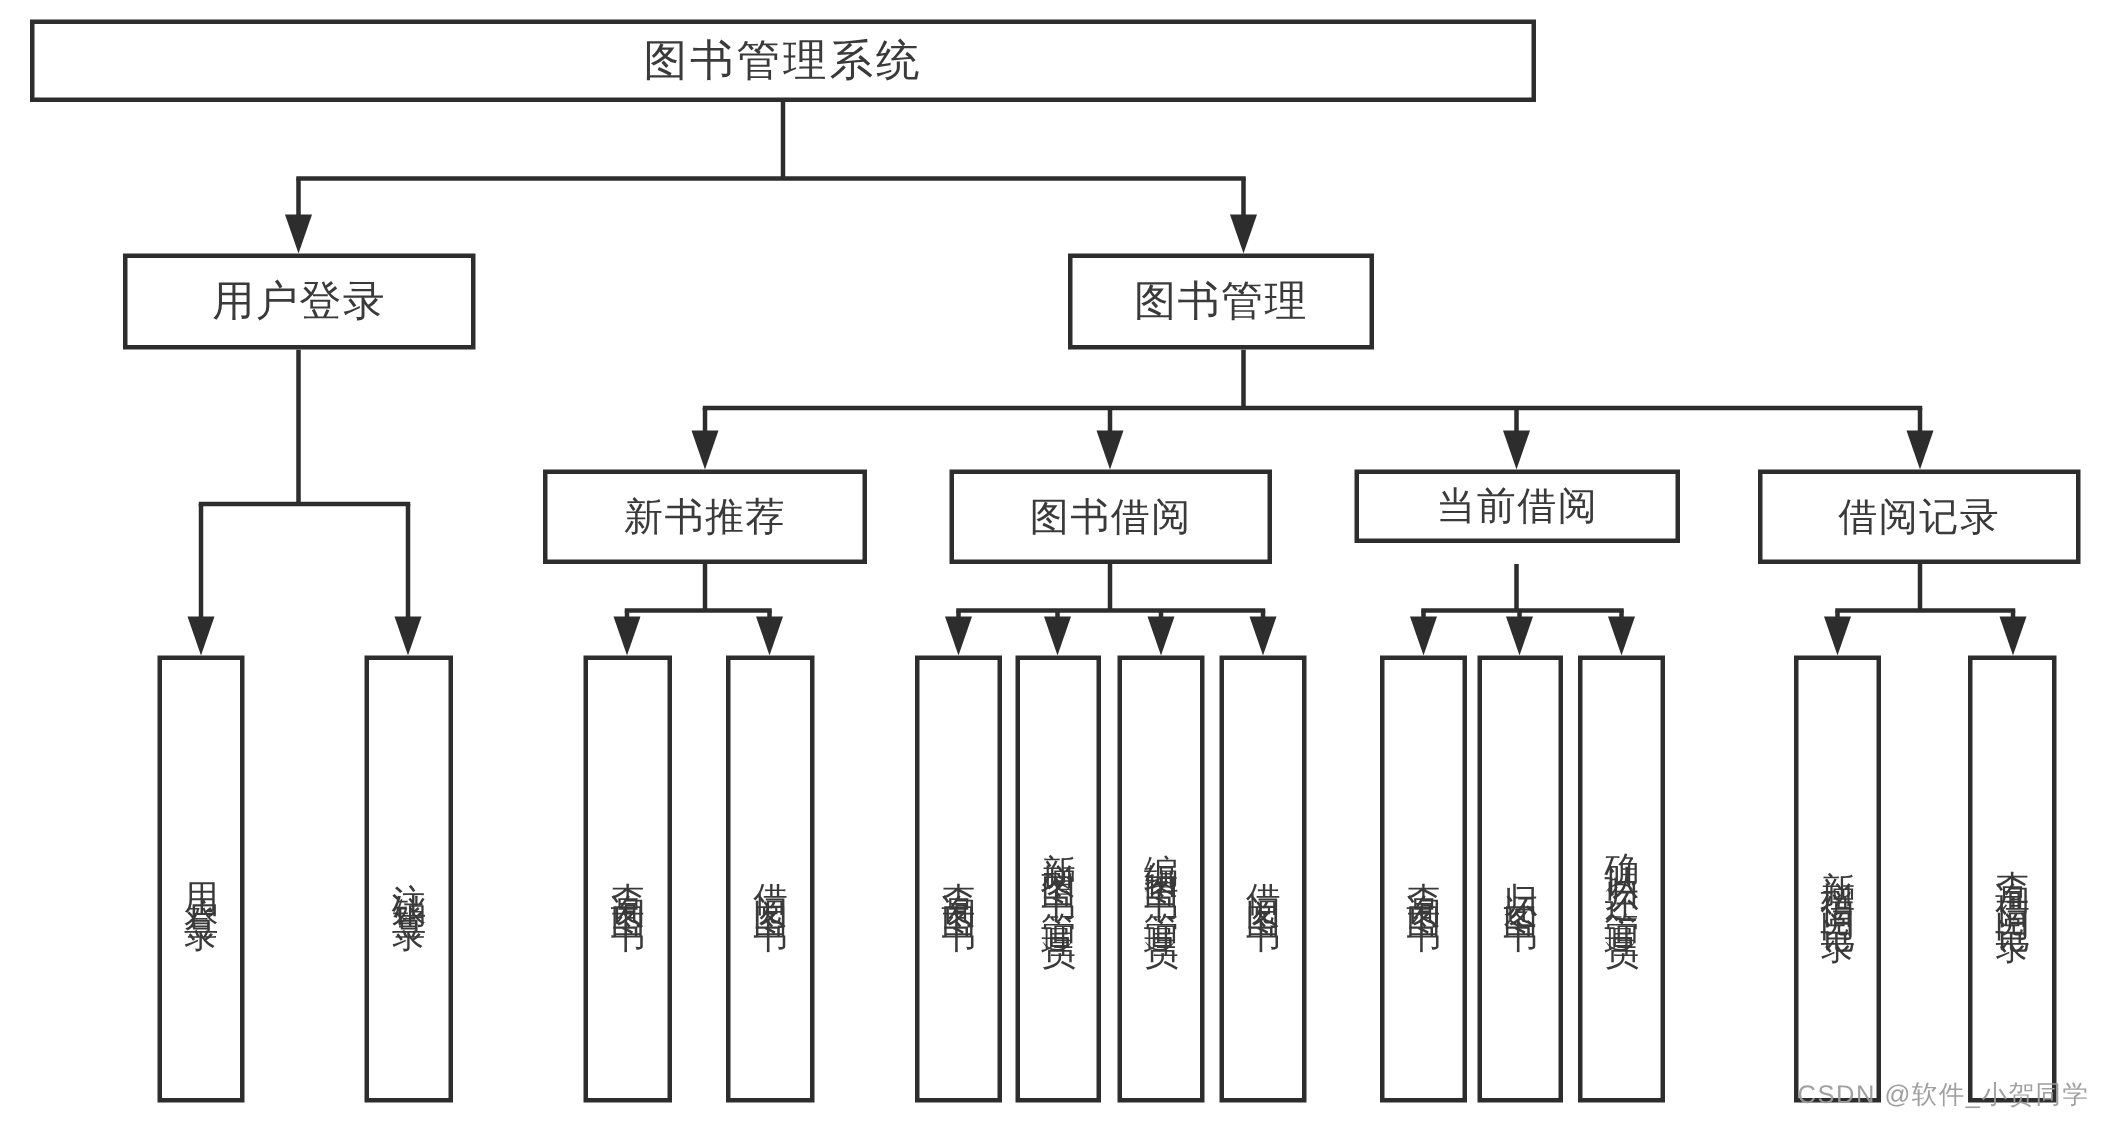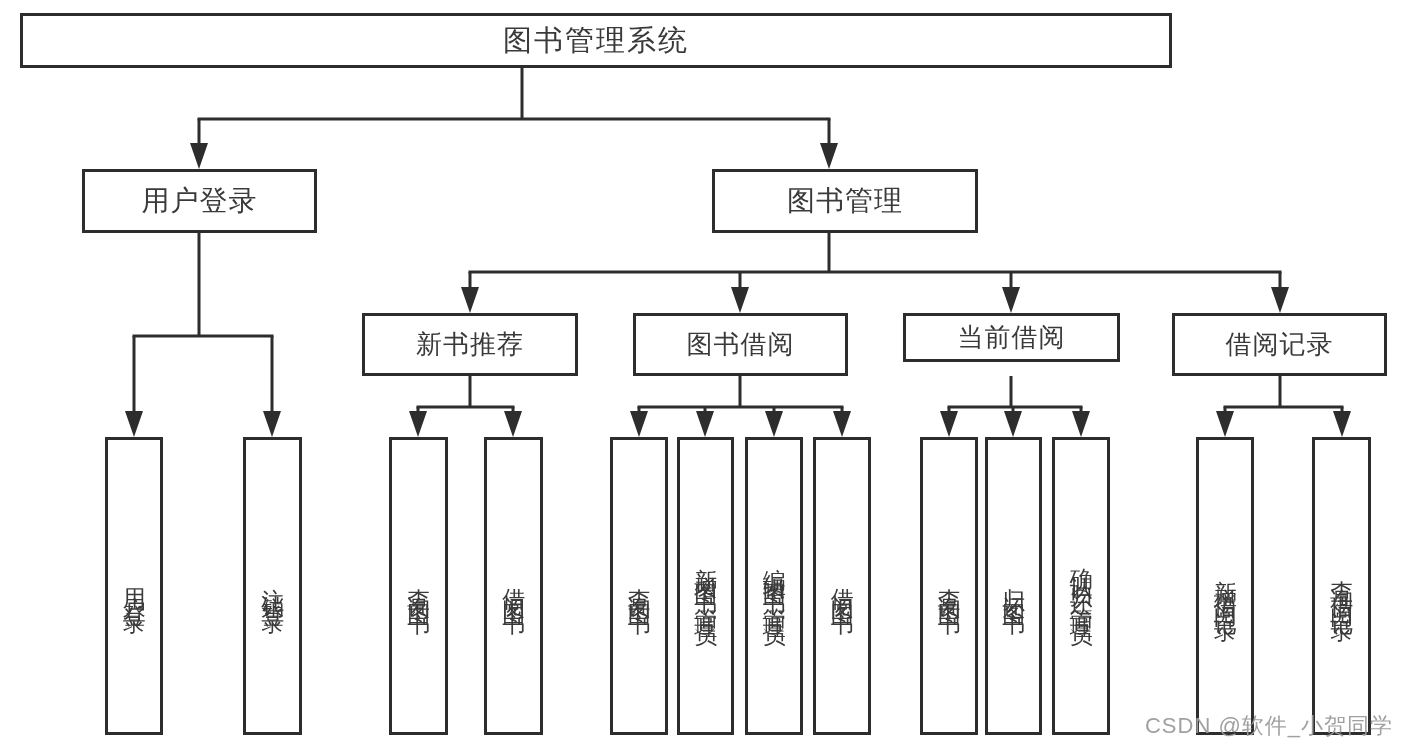--- a/index.html
+++ b/index.html
@@ -16,21 +16,21 @@
   .node.h span{white-space:nowrap;}
   .node.root span{font-size:29px;letter-spacing:2px;}
   .node.lvl1 span{font-size:28px;letter-spacing:1px;}
   .node.lvl2 span{font-size:26px;letter-spacing:1px;}
   .node.v span{
     writing-mode:vertical-rl;text-orientation:mixed;
     font-size:23px;letter-spacing:8px;line-height:1.1;
   }
   .watermark{
     position:absolute;right:12px;bottom:6px;z-index:3;
-    font-size:22px;letter-spacing:1px;color:rgba(155,155,155,0.95);
+    font-size:17px;letter-spacing:1px;color:rgba(155,155,155,0.95);
     white-space:nowrap;
   }
 </style>
 </head>
 <body>
 
 <div class="stage">
 
   <svg class="wires" width="1405" height="747">
       <line x1="522" y1="68" x2="522" y2="119" stroke="#2d2d2d" stroke-width="3"></line>
@@ -80,28 +80,28 @@
       <line x1="1013" y1="407" x2="1013" y2="419" stroke="#2d2d2d" stroke-width="3"></line>
       <polygon points="1004,411 1022,411 1013,437" fill="#2d2d2d"></polygon>
       <line x1="1081" y1="407" x2="1081" y2="419" stroke="#2d2d2d" stroke-width="3"></line>
       <polygon points="1072,411 1090,411 1081,437" fill="#2d2d2d"></polygon>
       <line x1="1225" y1="407" x2="1225" y2="419" stroke="#2d2d2d" stroke-width="3"></line>
       <polygon points="1216,411 1234,411 1225,437" fill="#2d2d2d"></polygon>
       <line x1="1342" y1="407" x2="1342" y2="419" stroke="#2d2d2d" stroke-width="3"></line>
       <polygon points="1333,411 1351,411 1342,437" fill="#2d2d2d"></polygon>
     </svg>
 
-  <div class="node h root" style="left:20px;top:13px;width:1152px;height:55px">
+  <div class="node h root" style="left:20px;top:13px;width:1004px;height:55px">
     <span>图书管理系统</span>
   </div>
 
   <div class="node h lvl1" style="left:82px;top:169px;width:235px;height:64px">
     <span>用户登录</span>
   </div>
-  <div class="node h lvl1" style="left:712px;top:169px;width:266px;height:64px">
+  <div class="node h lvl1" style="left:712px;top:169px;width:204px;height:64px">
     <span>图书管理</span>
   </div>
 
   <div class="node h lvl2" style="left:633px;top:313px;width:215px;height:63px">
     <span>图书借阅</span>
   </div>
   <div class="node h lvl2" style="left:362px;top:313px;width:216px;height:63px">
     <span>新书推荐</span>
   </div>
   <div class="node h lvl2" style="left:903px;top:313px;width:217px;height:49px">

